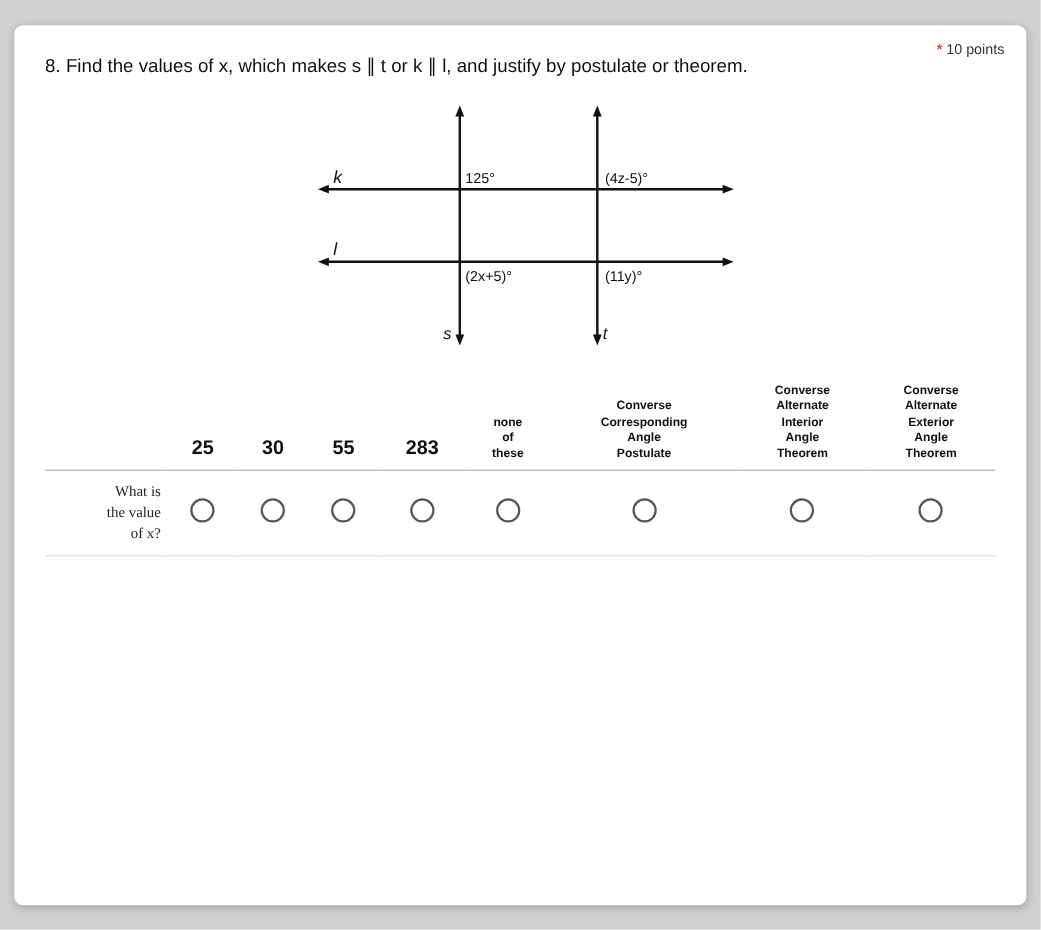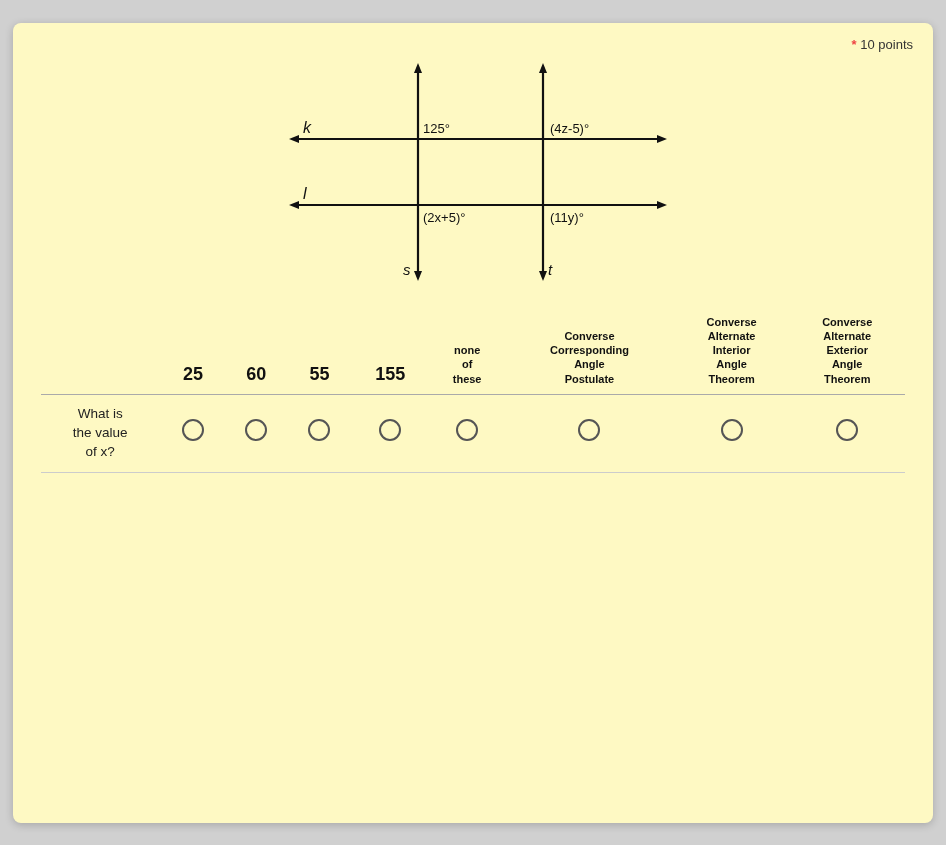--- a/index.html
+++ b/index.html
@@ -8,21 +8,21 @@
       background: #d0d0d0;
       font-family: Arial, sans-serif;
       width: 946px;
       min-height: 845px;
       display: flex;
       align-items: center;
       justify-content: center;
     }
 
     .card {
-      background: #fef9c3;
+      background: #ffffff;
       border-radius: 8px;
       padding: 24px 28px 28px 28px;
       width: 920px;
       min-height: 800px;
       position: relative;
       box-shadow: 0 2px 8px rgba(0,0,0,0.2);
     }
 
     .points-badge {
       position: absolute;
@@ -81,23 +81,24 @@
     tbody tr td {
       text-align: center;
       vertical-align: middle;
       padding: 10px 6px;
       border-bottom: 1px solid #ccc;
       color: #222;
       line-height: 1.4;
     }
 
     tbody tr td:first-child {
-      text-align: center;
+      text-align: right;
       font-weight: 500;
       padding-left: 4px;
+      font-family: Liberation Serif, serif;
     }
 
     .radio-cell {
       text-align: center;
     }
 
     .radio-btn {
       width: 22px;
       height: 22px;
       border-radius: 50%;
@@ -119,20 +120,24 @@
 </head>
 <body>
 
 <div class="card">
 
   <div class="points-badge">
     <span class="star">*</span>
     <span>10 points</span>
   </div>
 
+  <div class="question-text">
+    <span>8.</span>
+    <span>Find the values of x, which makes s ∥ t or k ∥ l, and justify by postulate or theorem.</span>
+  </div>
 
   <div class="diagram-area">
     <svg class="diagram-svg" viewBox="0 0 420 230" xmlns="http://www.w3.org/2000/svg">
 
       <line x1="155" y1="10" x2="155" y2="220" stroke="#111" stroke-width="2.2"></line>
 
       <polygon points="155,6 151,16 159,16" fill="#111"></polygon>
 
       <polygon points="155,224 151,214 159,214" fill="#111"></polygon>
 
@@ -171,23 +176,23 @@
       <text x="287" y="165" font-size="13" font-family="Arial" fill="#111">(11y)°</text>
     </svg>
   </div>
 
   <div class="table-section">
     <table>
       <thead>
         <tr>
           <th></th>
           <th class="col-header-num">25</th>
-          <th class="col-header-num">60</th>
+          <th class="col-header-num">30</th>
           <th class="col-header-num">55</th>
-          <th class="col-header-num">155</th>
+          <th class="col-header-num">283</th>
           <th class="col-header-text">none<br>of<br>these</th>
           <th class="col-header-text">Converse<br>Corresponding<br>Angle<br>Postulate</th>
           <th class="col-header-text">Converse<br>Alternate<br>Interior<br>Angle<br>Theorem</th>
           <th class="col-header-text">Converse<br>Alternate<br>Exterior<br>Angle<br>Theorem</th>
         </tr>
       </thead>
       <tbody>
         <tr>
           <td>What is<br>the value<br>of x?</td>
           <td class="radio-cell"><span class="radio-btn"></span></td>

